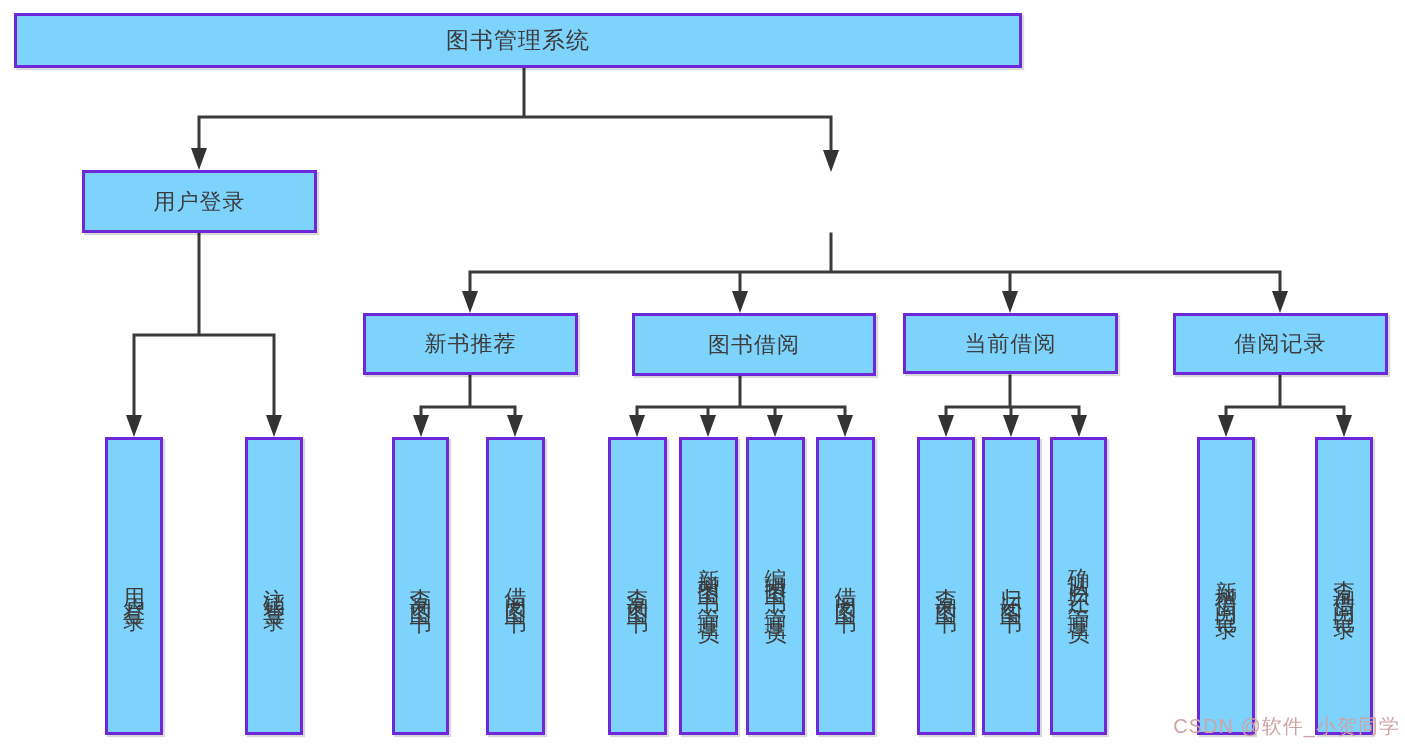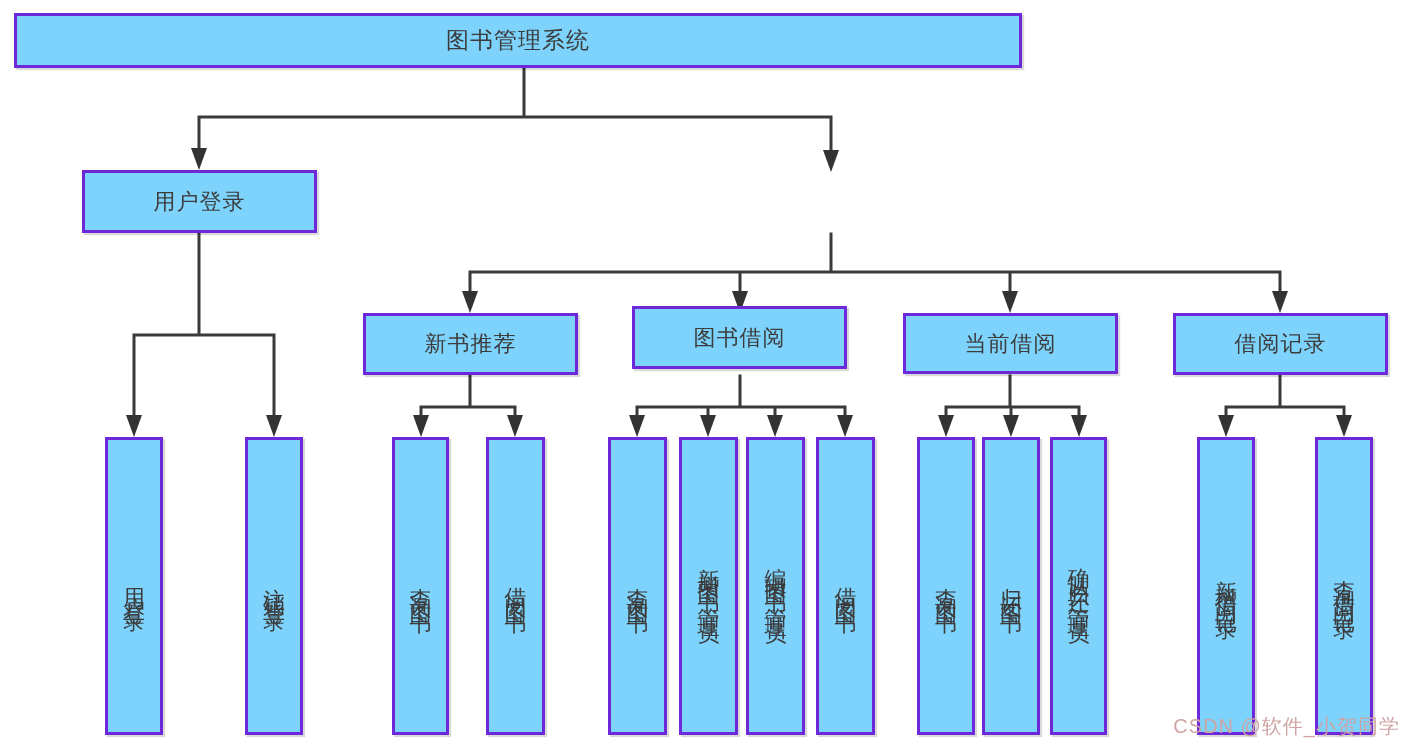--- a/index.html
+++ b/index.html
@@ -80,21 +80,21 @@
       <polygon points="1218,415 1234,415 1226,437"></polygon>
       <polygon points="1336,415 1352,415 1344,437"></polygon>
     </g>
   </svg>
 
   <div class="box root" style="left:14px;top:13px;width:1008px;height:55px">图书管理系统</div>
 
   <div class="box" style="left:82px;top:170px;width:235px;height:63px">用户登录</div>
 
   <div class="box" style="left:363px;top:313px;width:215px;height:62px">新书推荐</div>
-  <div class="box" style="left:632px;top:306px;width:215px;height:63px">图书借阅</div>
+  <div class="box" style="left:632px;top:313px;width:244px;height:63px">图书借阅</div>
   <div class="box" style="left:903px;top:313px;width:215px;height:61px">当前借阅</div>
   <div class="box" style="left:1173px;top:313px;width:215px;height:62px">借阅记录</div>
 
   <div class="box v" style="left:105px;top:437px;width:58px;height:298px">用户登录</div>
   <div class="box v" style="left:245px;top:437px;width:58px;height:298px">注销登录</div>
 
   <div class="box v" style="left:392px;top:437px;width:57px;height:298px">查询图书</div>
   <div class="box v" style="left:486px;top:437px;width:59px;height:298px">借阅图书</div>
 
   <div class="box v" style="left:608px;top:437px;width:59px;height:298px">查询图书</div>

